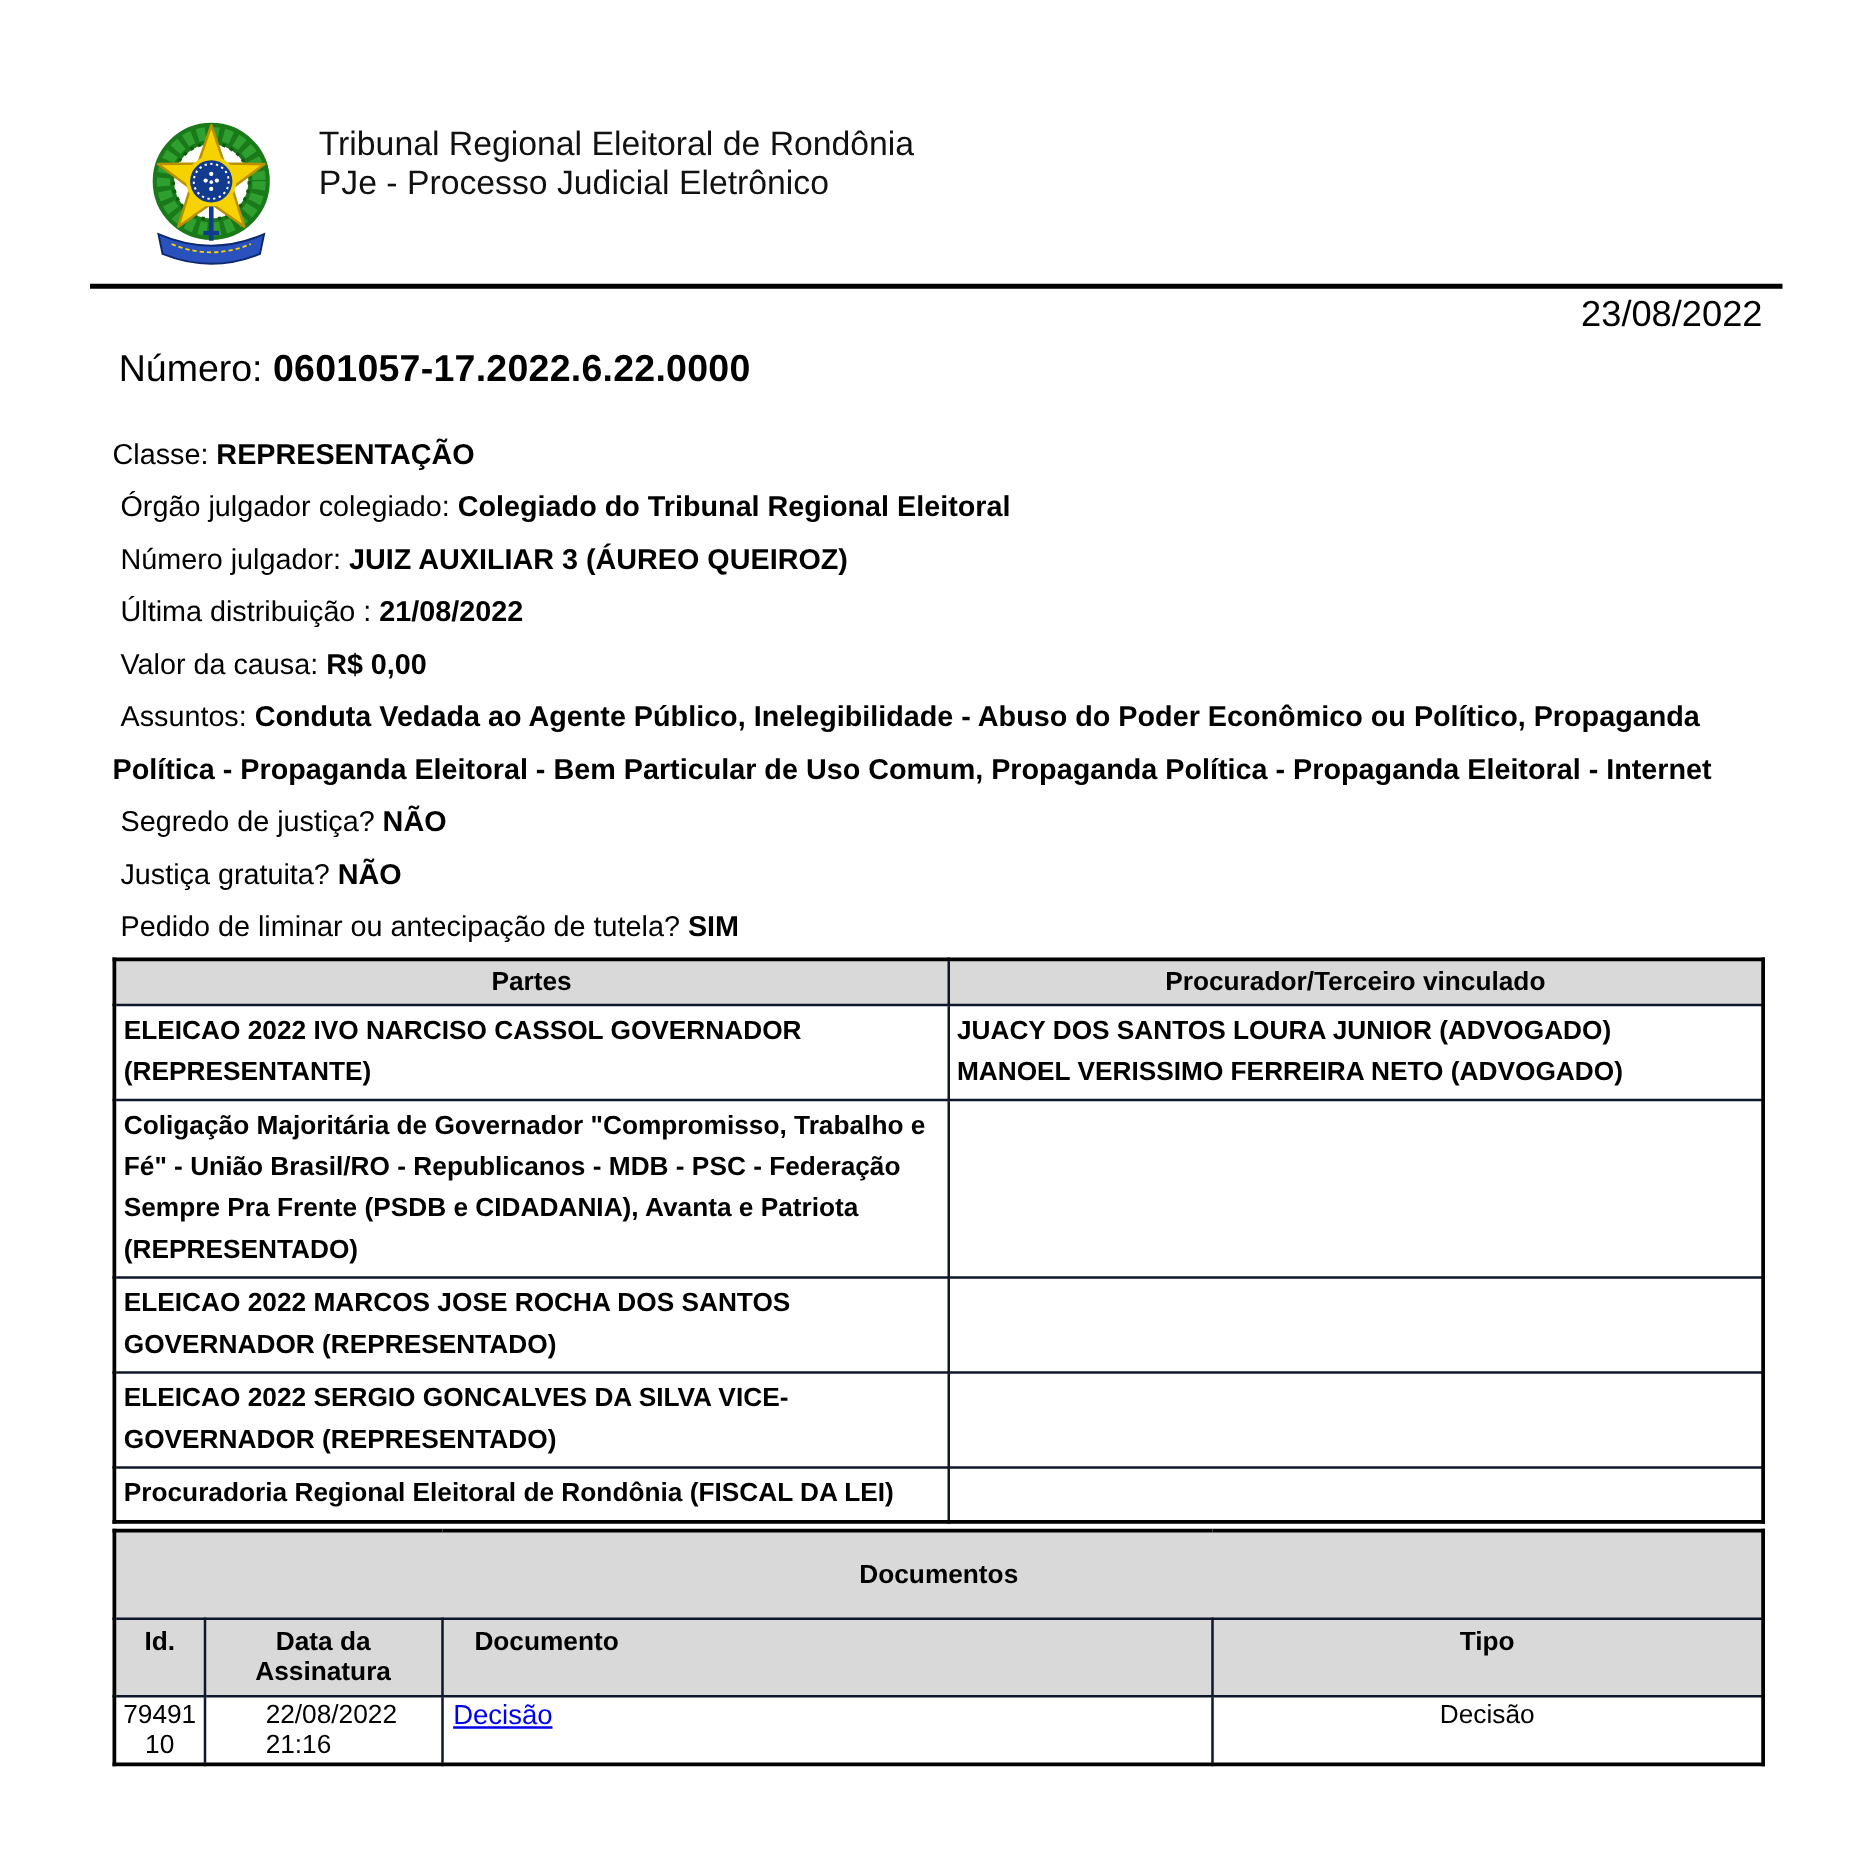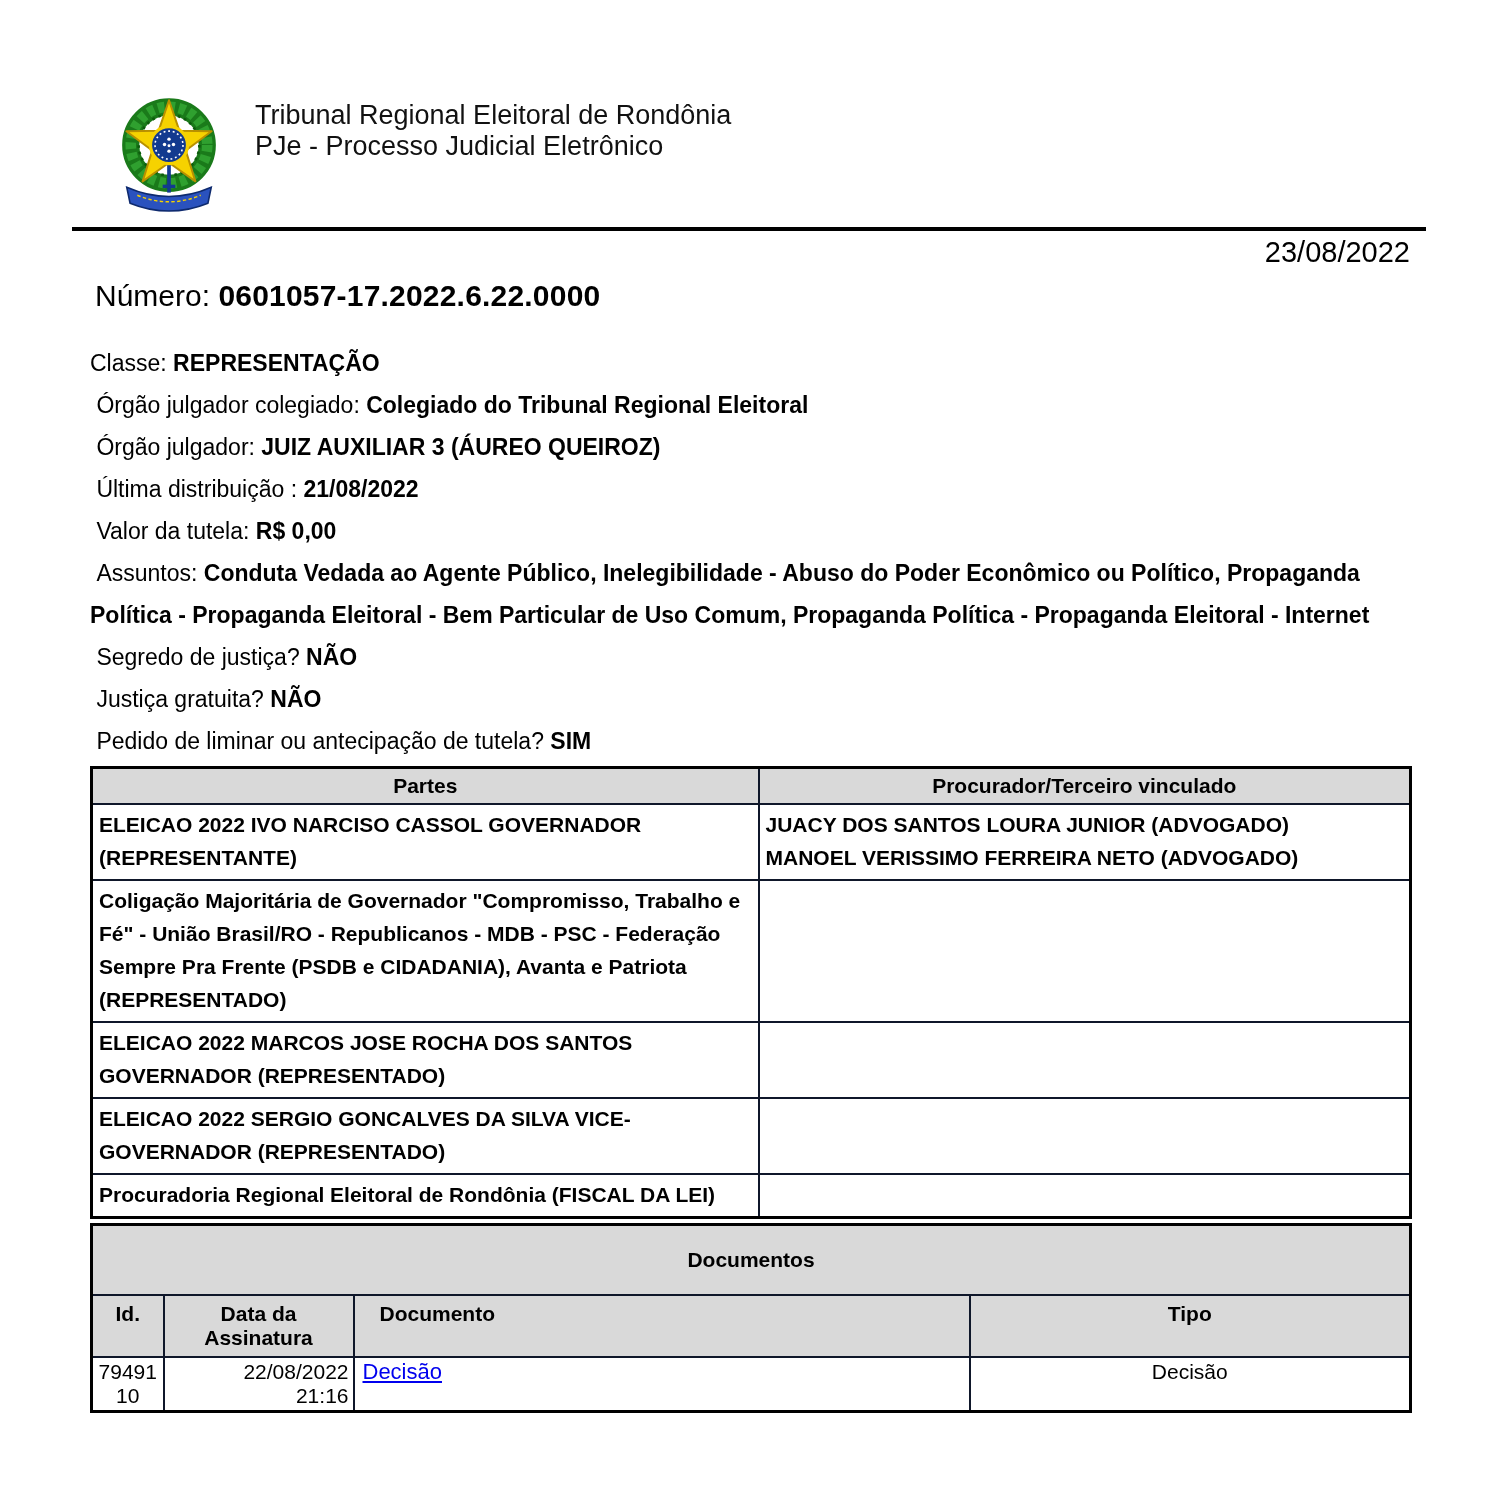--- a/index.html
+++ b/index.html
@@ -31,21 +31,21 @@
   }
   .docs th{background:#d9d9d9;font-size:21px;font-weight:bold;line-height:24px;vertical-align:top;}
   .docs th.title-cell{padding:22px 4px;}
   .docs th.col-head{padding:6px 4px;text-align:center;}
   .docs th.col-head.left{text-align:left;padding-left:25px;}
   .docs td{
     font-size:21px;line-height:24px;vertical-align:top;padding:2px 4px;
     word-wrap:break-word;
   }
   .docs td.id-cell{text-align:center;word-break:break-all;padding:2px 2px;}
-  .docs td.data-cell{text-align:right;padding-left:48px;}
+  .docs td.data-cell{text-align:left;padding-left:48px;}
   .docs td.doc-cell{text-align:left;padding-left:8px;}
   .docs td.tipo-cell{text-align:center;}
   a.doclink{color:#0000ee;text-decoration:underline;font-size:22px;}
 </style>
 </head>
 <body>
 
 <div class="page">
 
   <div class="logo">
@@ -82,23 +82,23 @@
 
   <div class="content">
 
     <div class="date">23/08/2022</div>
 
     <div class="numero"><span class="flabel">Número: </span><b>0601057-17.2022.6.22.0000</b></div>
 
     <div class="fields">
       <div class="field"><span class="flabel">Classe: </span><b>REPRESENTAÇÃO</b></div>
       <div class="field"><span class="flabel"> Órgão julgador colegiado: </span><b>Colegiado do Tribunal Regional Eleitoral</b></div>
-      <div class="field"><span class="flabel"> Órgão julgador: </span><b>JUIZ AUXILIAR 3 (ÁUREO QUEIROZ)</b></div>
+      <div class="field"><span class="flabel"> Número julgador: </span><b>JUIZ AUXILIAR 3 (ÁUREO QUEIROZ)</b></div>
       <div class="field"><span class="flabel"> Última distribuição : </span><b>21/08/2022</b></div>
-      <div class="field"><span class="flabel"> Valor da tutela: </span><b>R$ 0,00</b></div>
+      <div class="field"><span class="flabel"> Valor da causa: </span><b>R$ 0,00</b></div>
       <div class="field"><span class="flabel"> Assuntos: </span><b>Conduta Vedada ao Agente Público, Inelegibilidade - Abuso do Poder Econômico ou Político, Propaganda Política - Propaganda Eleitoral - Bem Particular de Uso Comum, Propaganda Política - Propaganda Eleitoral - Internet</b></div>
       <div class="field"><span class="flabel"> Segredo de justiça? </span><b>NÃO</b></div>
       <div class="field"><span class="flabel"> Justiça gratuita? </span><b>NÃO</b></div>
       <div class="field"><span class="flabel"> Pedido de liminar ou antecipação de tutela? </span><b>SIM</b></div>
     </div>
 
     <table class="partes">
       <colgroup>
           <col style="width:667px">
           <col>

